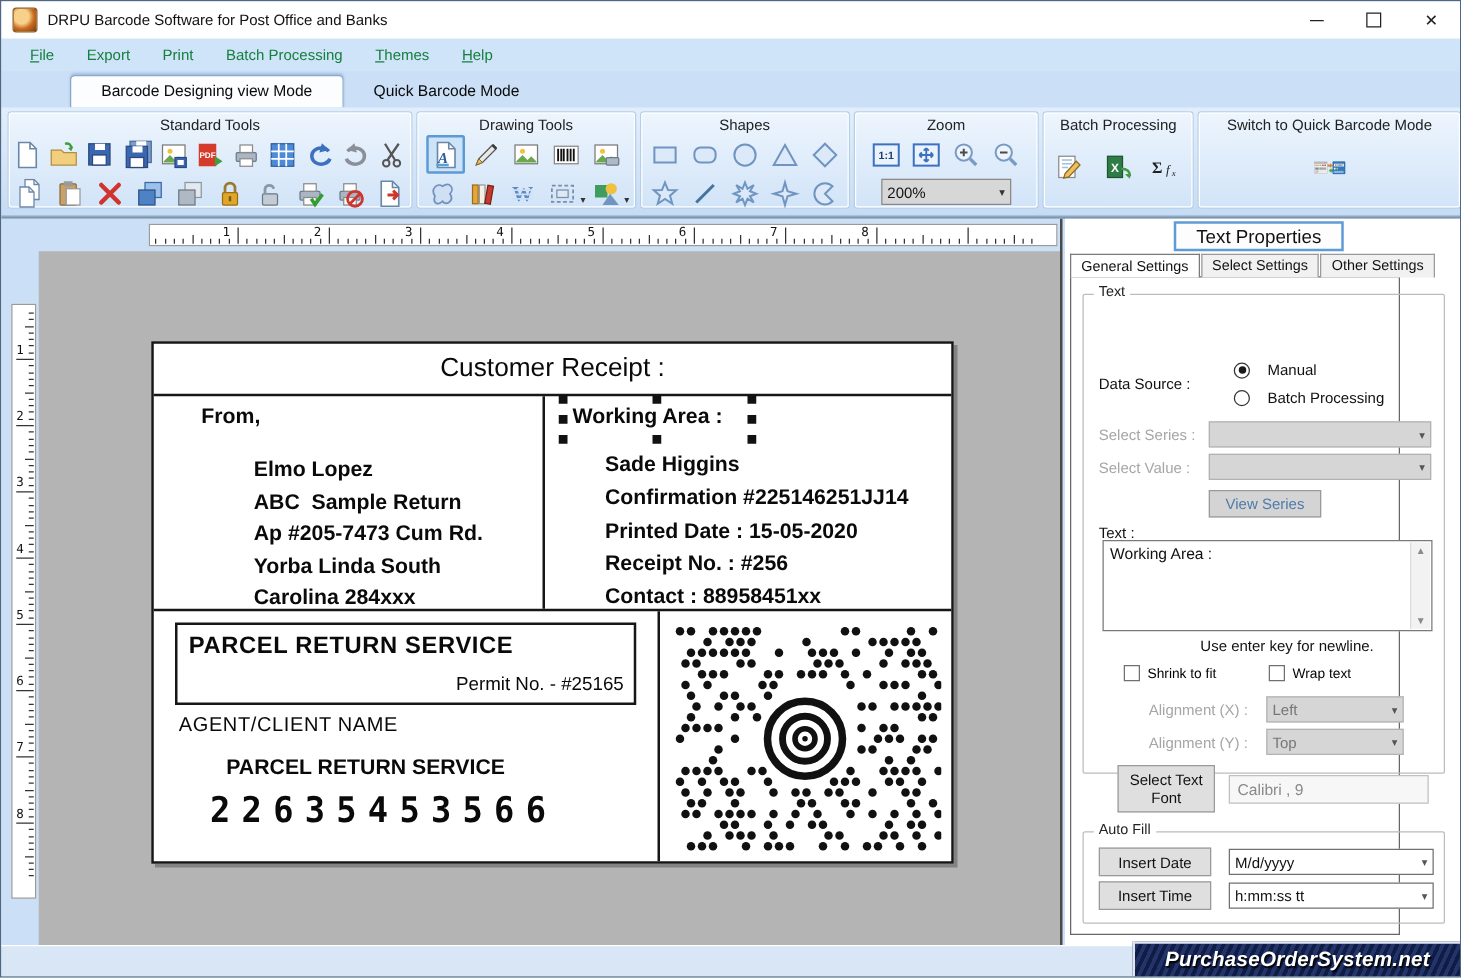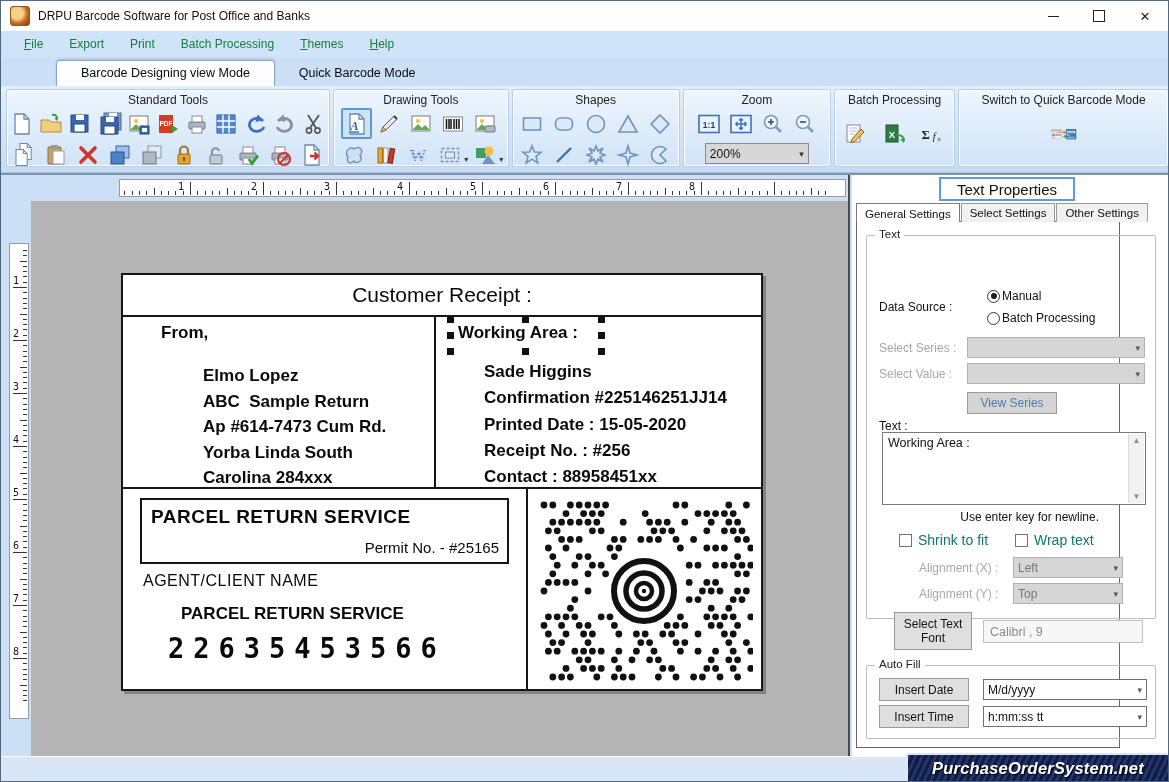--- a/index.html
+++ b/index.html
@@ -63,33 +63,33 @@
   .props{position:absolute;left:851px;top:0;width:318px;height:583px;background:#fff;border-right:2px solid #4a4a4a;box-sizing:border-box;font-size:12px;color:#111;padding-left:12px;}
   .props-title{position:absolute;left:87px;top:2px;width:136px;height:24px;border:2px solid #5f9bd6;background:#fdfdfd;display:flex;align-items:center;justify-content:center;font-size:15px;box-sizing:border-box;z-index:3;}
   .ptabs{position:absolute;left:4px;top:28px;display:flex;z-index:2;}
   .ptab{font-size:11.5px;padding:3px 8px 2px;background:#f1f1f1;border:1px solid #9a9a9a;border-bottom:none;margin-right:1px;}
   .ptab.active{background:#fff;position:relative;top:0px;padding-top:4px;border-color:#7a7a7a;}
   .pmain{position:absolute;left:4px;top:46px;width:264px;height:527px;border:1px solid #666;box-sizing:border-box;background:#fff;}
   .groupbox{position:absolute;border:1px solid #bcbcbc;border-radius:2px;}
   .groupbox .gb-label{position:absolute;left:8px;top:-8px;background:#fff;padding:0 4px;font-size:11.5px;color:#222;}
   .flabel{position:absolute;font-size:12px;color:#111;white-space:nowrap;}
   .flabel.disabled{color:#a6a6a6;}
-  .radio{position:absolute;display:flex;align-items:center;gap:2px;font-size:12px;color:#111;}
+  .radio{position:absolute;display:flex;align-items:center;gap:14px;font-size:12px;color:#111;}
   .radio .rdot{width:13px;height:13px;border:1px solid #333;border-radius:50%;box-sizing:border-box;position:relative;background:#fff;}
   .radio.checked .rdot::after{content:"";position:absolute;left:2.5px;top:2.5px;width:6px;height:6px;border-radius:50%;background:#1a1a1a;}
   .combo{position:absolute;height:21px;box-sizing:border-box;display:flex;align-items:center;padding:0 4px;font-size:12px;}
   .combo.disabled{background:#d6d6d6;border:1px solid #b2b2b2;color:#777;}
   .combo.enabled{background:#fff;border:1px solid #707070;color:#111;}
   .combo .chev{margin-left:auto;font-size:9px;color:#555;}
   .btn{position:absolute;background:#dfdfdf;border:1px solid #9a9a9a;display:flex;align-items:center;justify-content:center;font-size:12px;color:#111;box-sizing:border-box;text-align:center;}
   .btn.viewseries{color:#4f7bab;background:#d4d4d4;}
   .textarea{position:absolute;background:#fff;border:1px solid #7a7a7a;box-sizing:border-box;font-size:12.5px;padding:3px 20px 3px 5px;color:#111;}
   .ta-scroll{position:absolute;right:1px;top:1px;bottom:1px;width:16px;background:#f2f2f2;border-left:1px solid #dcdcdc;display:flex;flex-direction:column;justify-content:space-between;align-items:center;padding:2px 0;box-sizing:border-box;color:#8a8a8a;font-size:8px;}
   .hint{position:absolute;font-size:12px;color:#111;}
-  .checkbox{position:absolute;display:flex;align-items:center;gap:6px;font-size:14px;color:#0f766e;}
+  .checkbox{position:absolute;display:flex;align-items:center;gap:6px;font-size:11px;color:#000000;}
   .checkbox .box{width:13px;height:13px;border:1px solid #707070;background:#fff;box-sizing:border-box;}
   .fontfield{position:absolute;height:23px;background:#f7f7f7;border:1px solid #c0c0c0;color:#8a8a8a;font-size:12.5px;display:flex;align-items:center;padding:0 6px;box-sizing:border-box;}
   
   .footer{position:absolute;left:0;top:755px;width:100%;height:27px;background:#d9e6f6;border-top:1px solid #fff;box-sizing:border-box;}
   .brand{position:absolute;right:0;top:-4px;width:262px;height:31px;background:
      repeating-linear-gradient(115deg,rgba(255,255,255,.07) 0 3px,rgba(0,0,0,.25) 3px 6px),#13255d;
      border:2px solid #dfe6f0;border-right:none;box-sizing:border-box;display:flex;align-items:center;justify-content:center;}
   .brand span{color:#fff;font-size:16.5px;font-weight:bold;font-style:italic;letter-spacing:.2px;text-shadow:1px 1px 1px #000;}
 </style>
 </head>
@@ -744,21 +744,21 @@
         </div>
       <div class="canvas-gray">
         <div class="design-label">
           <div class="lbl-header">Customer Receipt :</div>
           <div class="mid-divider"></div>
           <div class="mid-bottom-line"></div>
           <div class="bot-divider"></div>
           <div class="from-title">From,</div>
           <div class="from-lines" id="fromLines">Elmo Lopez
 ABC  Sample Return
-Ap #614-7473 Cum Rd.
+Ap #205-7473 Cum Rd.
 Yorba Linda South
 Carolina 284xxx</div>
           <div class="wa-box">
             <span class="wa-text">Working Area :</span>
             <span class="handle" style="left:-3px;top:-3px"></span>
             <span class="handle" style="left:72px;top:-3px"></span>
             <span class="handle" style="right:-3px;top:-3px"></span>
             <span class="handle" style="left:-3px;top:13px"></span>
             <span class="handle" style="right:-3px;top:13px"></span>
             <span class="handle" style="left:-3px;bottom:-4px"></span>

